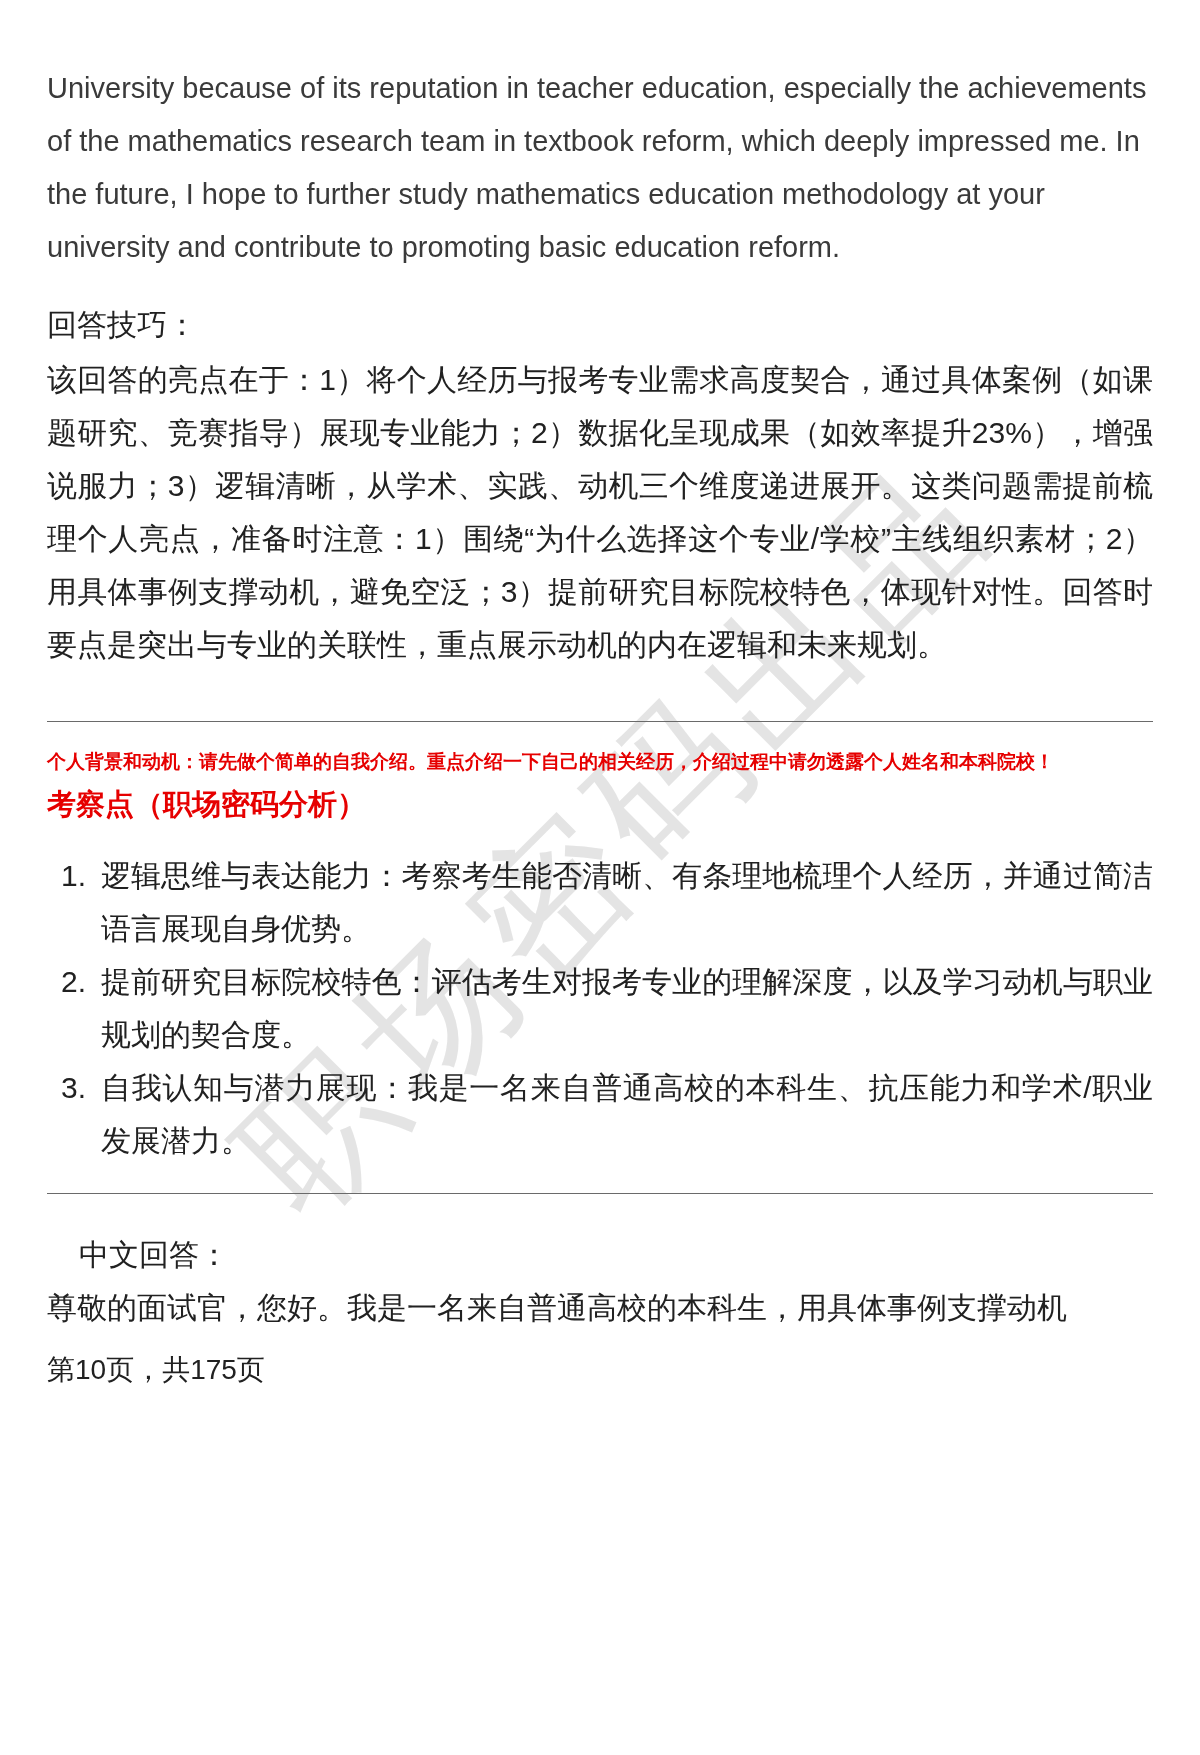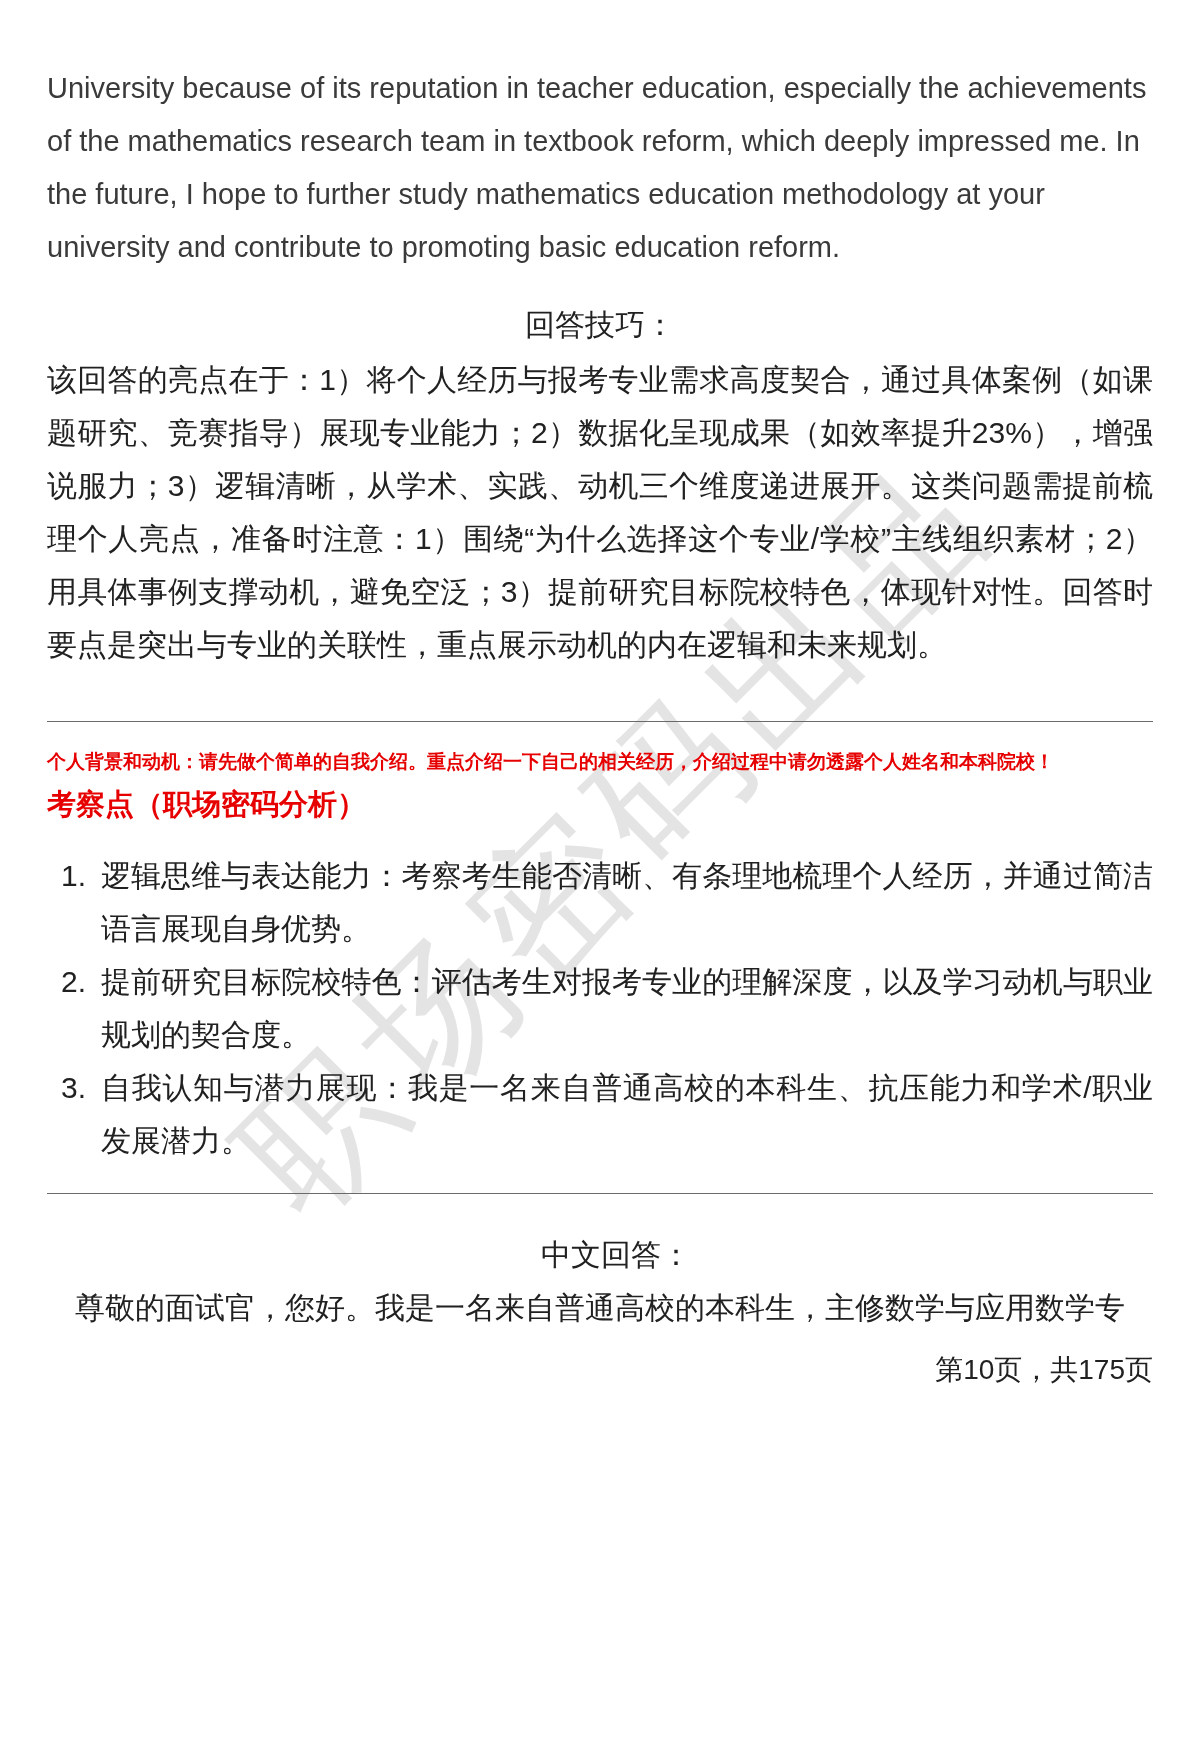--- a/index.html
+++ b/index.html
@@ -42,21 +42,20 @@
     margin-top:62px;
     font-size:29px;
     line-height:53px;
     color:var(--text-en);
     text-align:left;
   }
   .cn{
     font-size:30px;
     line-height:53px;
     color:var(--text-dark);
-    text-align:center;
   }
   .tips-label{margin-top:24px;}
   .tips-body{margin-top:2px;text-align:justify;}
   .divider{
     border:none;
     border-top:1px solid var(--divider);
     margin:50px 0 0 0;
     height:0;
   }
   .red{color:var(--accent-red);font-weight:bold;}
@@ -91,21 +90,21 @@
     margin-top:30px;
     font-size:29px;
     line-height:42px;
   }
   .answer-label{margin-top:34px;margin-left:32px;}
   .answer-line{margin-top:0;}
   .footer{
     position:relative;
     z-index:1;
     margin-top:14px;
-    text-align:right;
+    text-align:left;
     font-size:28px;
     line-height:44px;
     color:var(--text-dark);
   }
 </style>
 </head>
 <body>
 
 <div class="page">
 
@@ -138,18 +137,18 @@
         <span class="num">3.</span>
         <span class="itext">自我认知与潜力展现：我是一名来自普通高校的本科生、抗压能力和学术/职业发展潜力。</span>
       </div>
     </div>
 
     <hr class="divider divider-2">
 
 
     <p class="cn answer-label">中文回答：</p>
 
-    <p class="cn answer-line">尊敬的面试官，您好。我是一名来自普通高校的本科生，主修数学与应用数学专</p>
+    <p class="cn answer-line">尊敬的面试官，您好。我是一名来自普通高校的本科生，用具体事例支撑动机</p>
 
     <div class="footer">第10页，共175页</div>
 
   </div>
 </div>
 
 </body></html>

